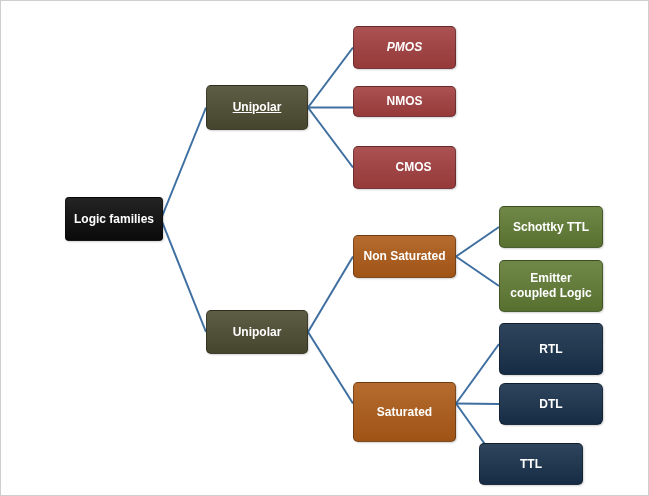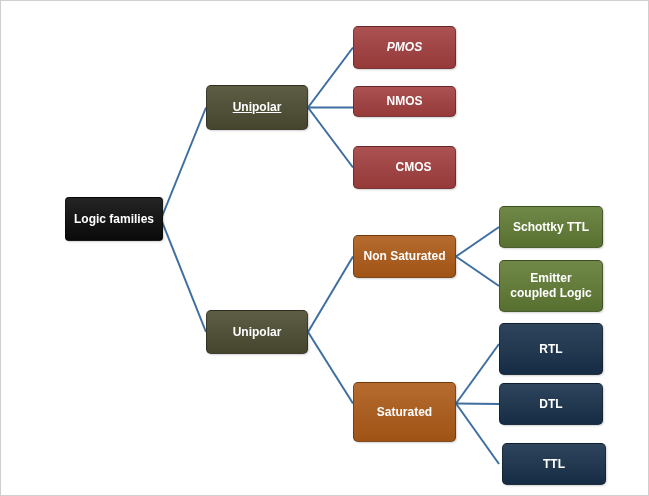--- a/index.html
+++ b/index.html
@@ -41,22 +41,22 @@
   #n-unipolar  { left: 205px; top: 84px;  width: 102px; height: 45px; }
   #n-bipolar   { left: 205px; top: 309px; width: 102px; height: 44px; }
   #n-pmos      { left: 352px; top: 25px;  width: 103px; height: 43px; font-style: italic; }
   #n-nmos      { left: 352px; top: 85px;  width: 103px; height: 31px; }
   #n-cmos      { left: 352px; top: 145px; width: 103px; height: 43px; }
   #n-nonsat    { left: 352px; top: 234px; width: 103px; height: 43px; }
   #n-sat       { left: 352px; top: 381px; width: 103px; height: 60px; }
   #n-schottky  { left: 498px; top: 205px; width: 104px; height: 42px; }
   #n-ecl       { left: 498px; top: 259px; width: 104px; height: 52px; padding: 2px 10px; }
   #n-rtl       { left: 498px; top: 322px; width: 104px; height: 52px; }
-  #n-dtl       { left: 498px; top: 382px; width: 104px; height: 42px; }
-  #n-ttl       { left: 501px; top: 442px; width: 104px; height: 42px; }
+  #n-dtl       { left: 498px; top: 382px; width: 104px; height: 42px; border-radius: 6px; }
+  #n-ttl       { left: 478px; top: 442px; width: 104px; height: 42px; }
 </style>
 </head>
 <body>
 
 <div class="canvas">
   <svg id="edges" xmlns="http://www.w3.org/2000/svg">
       <line x1="160" y1="218" x2="205" y2="106.5" stroke="#3f6fa0" stroke-width="2"></line>
       <line x1="160" y1="218" x2="205" y2="331" stroke="#3f6fa0" stroke-width="2"></line>
       <line x1="307" y1="106.5" x2="352" y2="46.5" stroke="#3f6fa0" stroke-width="2"></line>
       <line x1="307" y1="106.5" x2="352" y2="106.5" stroke="#3f6fa0" stroke-width="2"></line>

